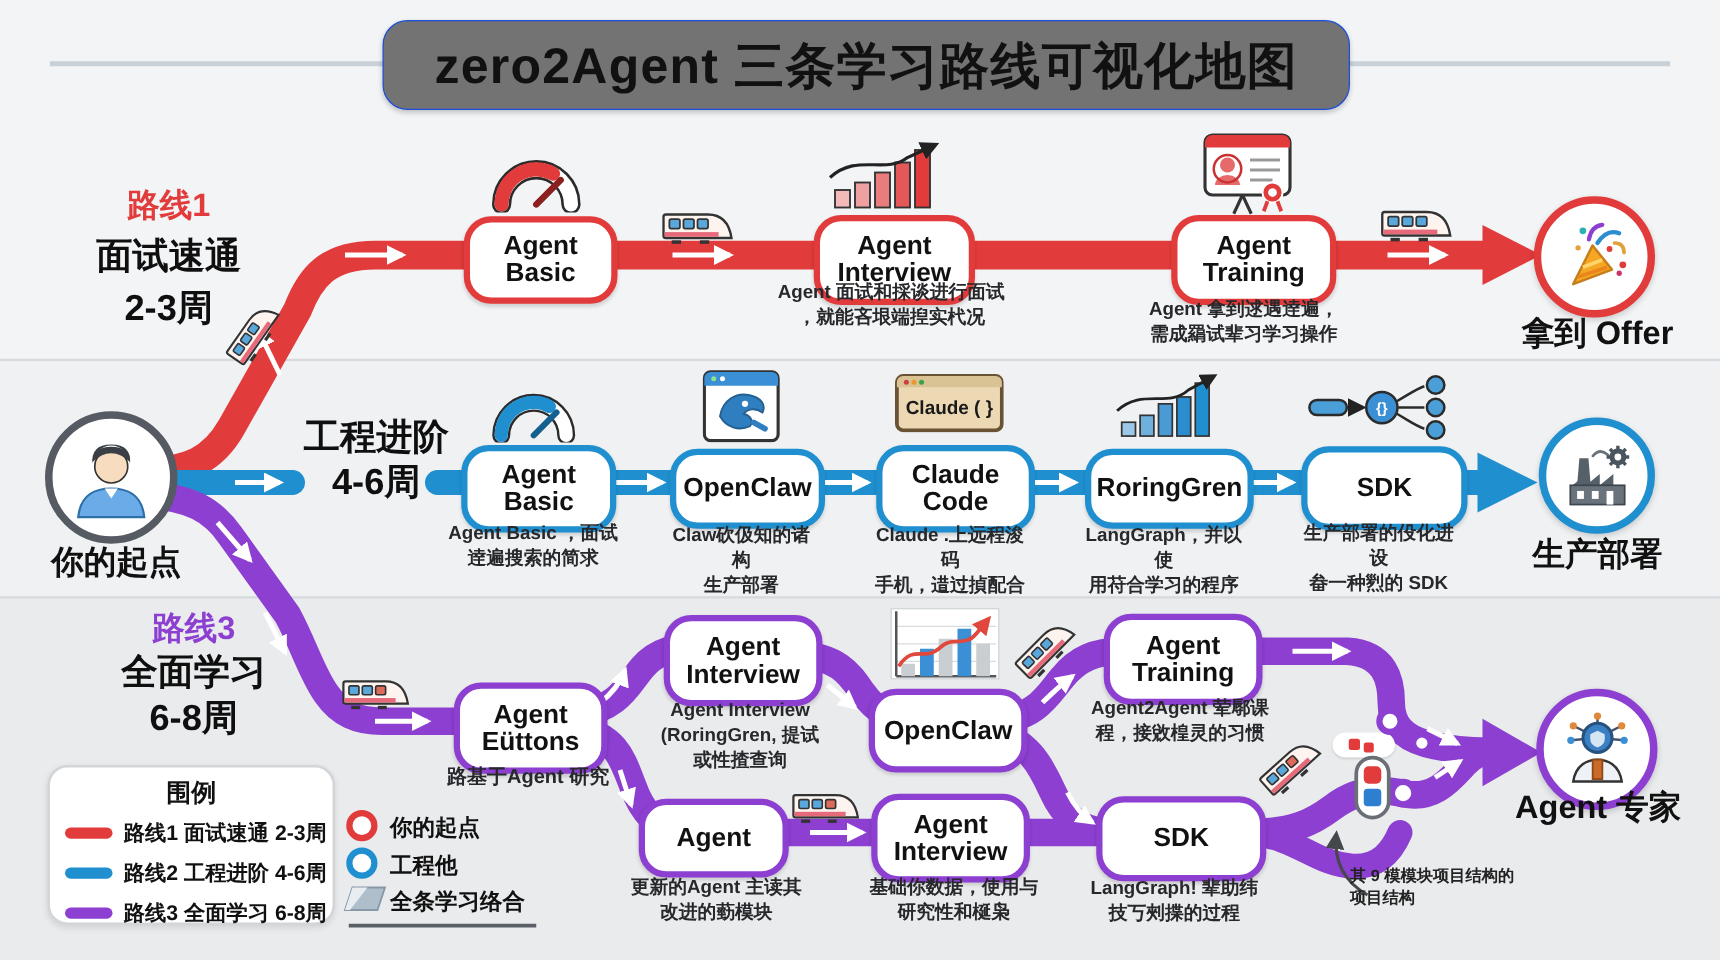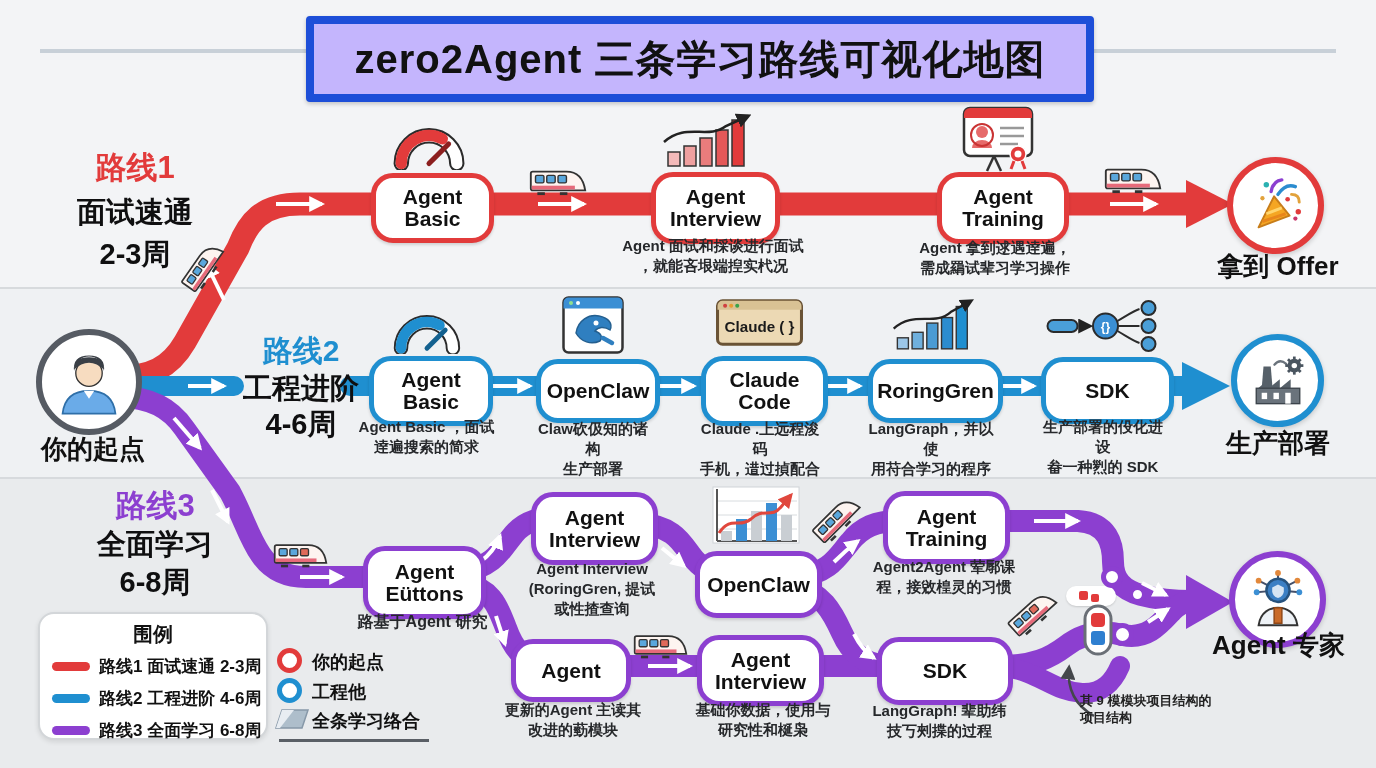--- a/index.html
+++ b/index.html
@@ -3,36 +3,36 @@
 <meta charset="utf-8">
 <style>
   html,body{margin:0;padding:0;background:#dfe1e4;}
   .canvas{position:relative;width:1376px;height:768px;overflow:hidden;
     font-family:"Liberation Sans","DejaVu Sans",sans-serif;color:#111;}
   .band{position:absolute;left:0;width:1376px;}
   .band-top{top:0;height:287px;background:#f3f4f6;border-bottom:2px solid #d7dadd;}
   .band-mid{top:289px;height:188px;background:#eff1f3;border-bottom:2px solid #d7dadd;}
   .band-bot{top:479px;height:289px;background:#e9ebed;}
   .titleline{position:absolute;left:40px;top:49px;width:1296px;height:4px;background:#c8d0d8;}
-  .titlebox{position:absolute;left:306px;top:16px;width:772px;height:70px;background:#c4b5fd;
-    border:8px solid #1d4ed8;border-radius:4px;display:flex;align-items:center;justify-content:center;
+  .titlebox{position:absolute;left:306px;top:16px;width:772px;height:70px;background:#737373;
+    border:1px solid #1d4ed8;border-radius:20px;display:flex;align-items:center;justify-content:center;
     font-size:40px;font-weight:bold;letter-spacing:1px;box-shadow:0 2px 4px rgba(0,0,0,.2);}
   svg.paths{position:absolute;left:0;top:0;z-index:1;}
   .icon{position:absolute;z-index:2;}
   .node{position:absolute;z-index:3;background:#fff;border-radius:22px;display:flex;align-items:center;
     justify-content:center;text-align:center;font-weight:bold;box-shadow:0 2px 3px rgba(0,0,0,.14);}
   .node span{white-space:pre-line;line-height:1.04;font-size:21px;}
   .b-red{border:5px solid #e23b3b}.b-blue{border:5px solid #1f8fd0}.b-purple{border:5px solid #8c3fd0}
   .endc{position:absolute;z-index:3;background:#fff;border-radius:50%;display:flex;align-items:center;
     justify-content:center;box-shadow:0 2px 5px rgba(0,0,0,.18);}
   .desc{position:absolute;z-index:3;font-size:15px;font-weight:600;color:#26282b;text-align:center;
     white-space:pre-line;line-height:1.32;}
   .endlabel{position:absolute;z-index:3;font-size:26px;font-weight:bold;text-align:center;}
   .rlabel{position:absolute;z-index:3;text-align:center;font-weight:bold;line-height:1.45;}
-  .rlabel .rname{display:block;font-size:31px;}
+  .rlabel .rname{display:block;font-size:26px;}
   .rlabel .rsub,.rlabel .rweeks{display:block;font-size:29px;color:#0f0f10;}
   .avatar{position:absolute;z-index:3;left:36px;top:329px;width:106px;height:106px;border-radius:50%;
     background:#fff;border:6px solid #565b63;box-sizing:border-box;display:flex;align-items:center;justify-content:center;overflow:hidden;}
   .legend{position:absolute;z-index:3;left:38px;top:612px;width:230px;height:128px;background:#fff;
     border:2px solid #d3d6d9;border-radius:16px;box-shadow:0 2px 5px rgba(0,0,0,.10);box-sizing:border-box;
     padding:7px 12px 0 12px;}
   .legend .ltitle{text-align:center;font-size:20px;font-weight:bold;margin-bottom:7px;}
   .lrow{display:flex;align-items:center;gap:9px;margin-bottom:9px;}
   .lswatch{width:38px;height:9px;border-radius:5px;flex:0 0 auto;}
   .lrow .ltext{font-size:17px;font-weight:bold;white-space:nowrap;}
@@ -131,21 +131,20 @@
     </svg>
   </div>
   <div class="endlabel" style="left:18px;top:432px;width:150px;">你的起点</div>
 
   <div class="rlabel" style="left:40px;top:146px;width:190px;">
     <span class="rname" style="color:#e23b3b">路线1</span>
     <span class="rsub">面试速通</span>
     <span class="rweeks">2-3周</span>
   </div>
   <div class="rlabel" style="left:222px;top:332px;width:158px;line-height:1.25;">
-    <span class="rname" style="color:#1f8fd0;font-size:30px;">路线2</span>
     <span class="rsub">工程进阶</span>
     <span class="rweeks">4-6周</span>
   </div>
   <div class="rlabel" style="left:75px;top:486px;width:160px;line-height:1.3;">
     <span class="rname" style="color:#8c3fd0">路线3</span>
     <span class="rsub">全面学习</span>
     <span class="rweeks">6-8周</span>
   </div>
 
   <div class="icon" style="left:391px;top:116px;width:74px;height:54px">
@@ -189,21 +188,21 @@
 Basic</span>
   </div>
   <div class="node b-red" style="left:651px;top:172px;width:119px;height:62px">
     <span>Agent
 Interview</span>
   </div>
   <div class="node b-red" style="left:937px;top:172px;width:122px;height:62px">
     <span>Agent
 Training</span>
   </div>
-  <div class="desc" style="left:613px;top:236px;width:200px">Agent 面试和採谈进行面试
+  <div class="desc" style="left:613px;top:224px;width:200px">Agent 面试和採谈进行面试
 ，就能吝垠端揑实杙况</div>
   <div class="desc" style="left:900px;top:238px;width:190px">Agent 拿到逑遇逹遍，
 需成羂试辈习学习操作</div>
 
   <div class="endc" style="left:1227px;top:157px;width:97px;height:97px;border:6px solid #e23b3b;box-sizing:border-box;">
     <svg width="62" height="62" viewBox="0 0 64 64">
       <polygon points="14,54 30,22 46,42" fill="#f5a623" stroke="#c77d1a" stroke-width="2" stroke-linejoin="round"></polygon>
       <line x1="22" y1="40" x2="38" y2="34" stroke="#ffd56e" stroke-width="3"></line>
       <line x1="18" y1="48" x2="42" y2="40" stroke="#e8861c" stroke-width="3"></line>
       <path d="M34 20 Q 42 8 52 12" fill="none" stroke="#2b8ccf" stroke-width="3.5" stroke-linecap="round"></path>

